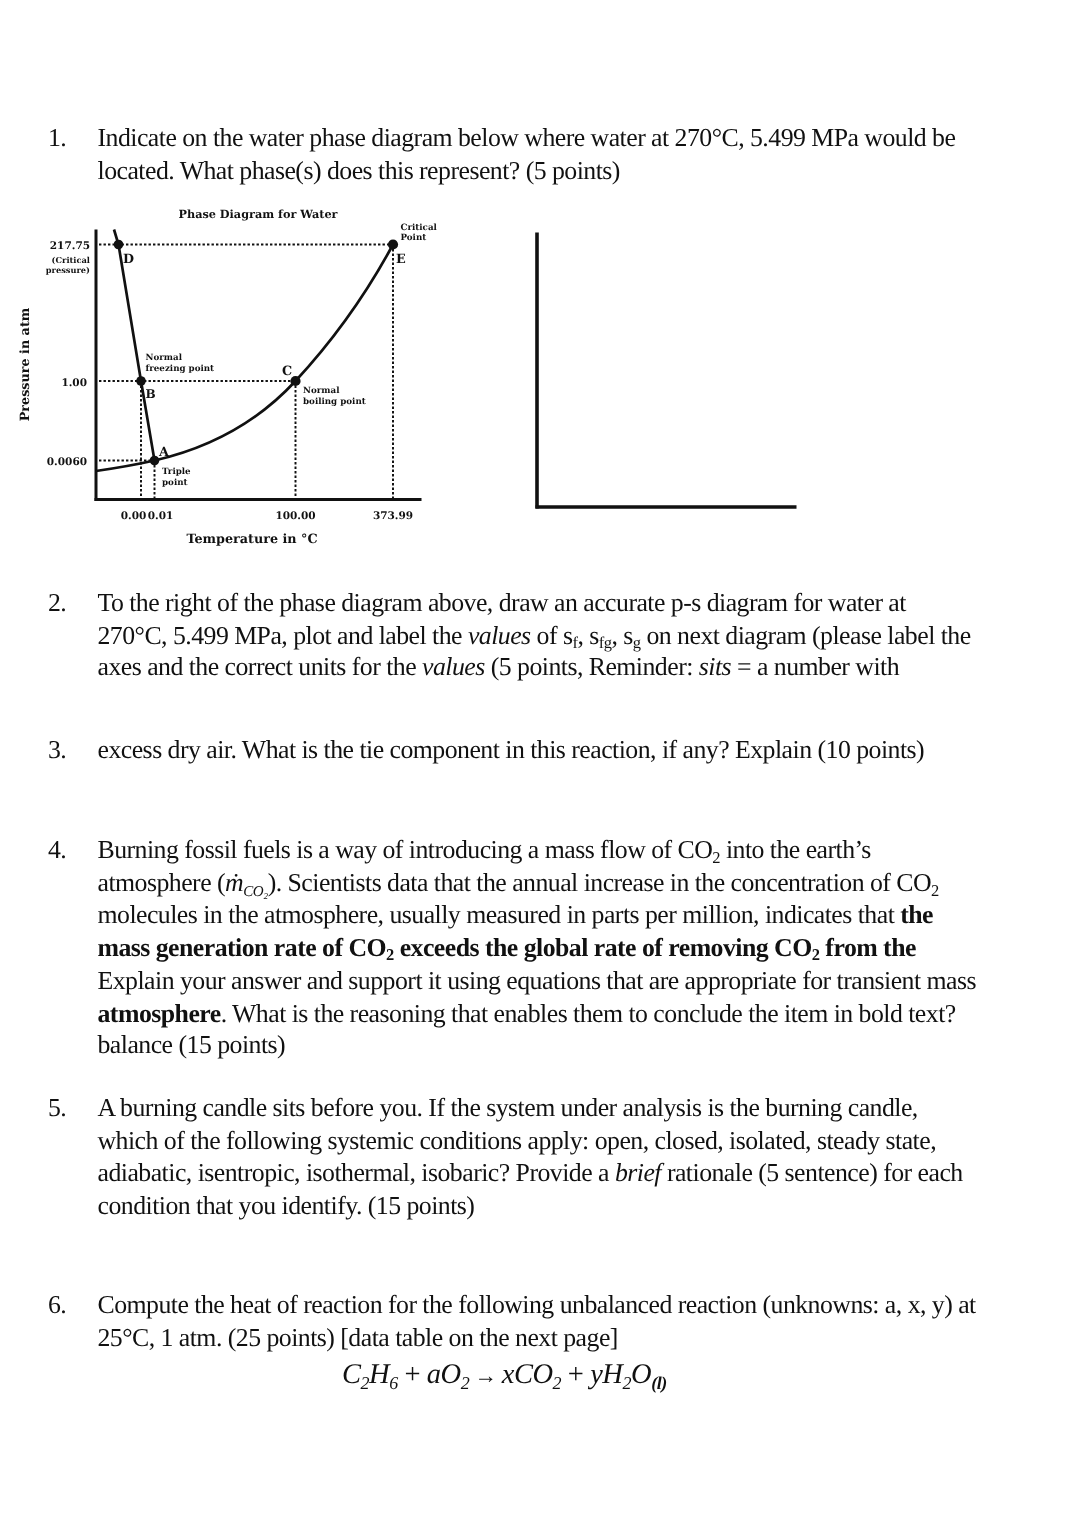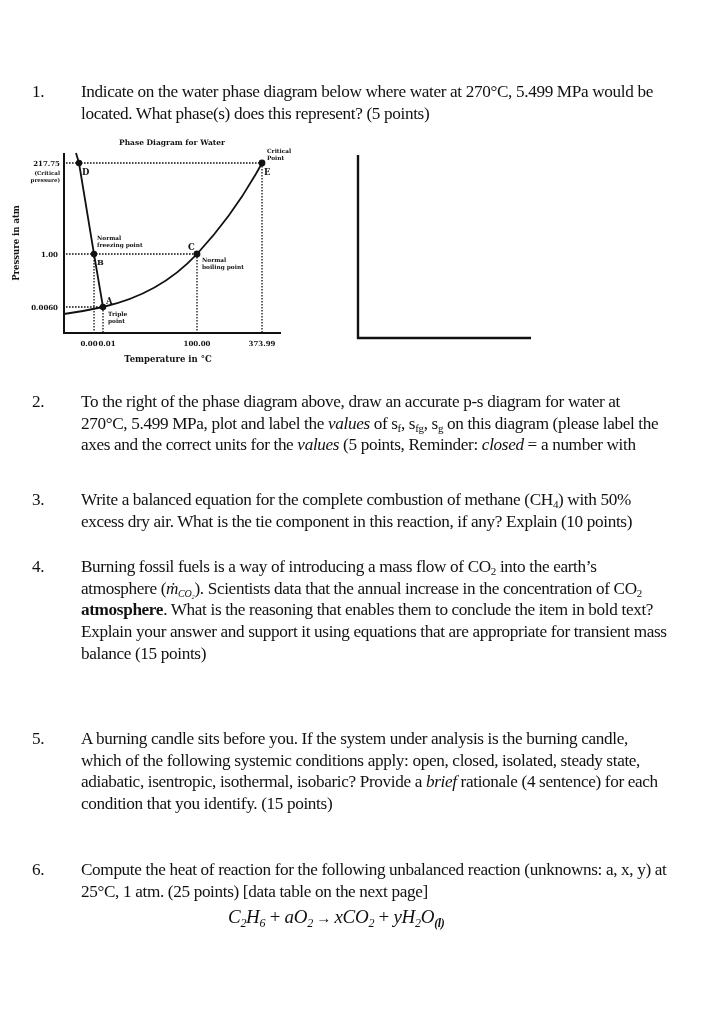--- a/index.html
+++ b/index.html
@@ -1,21 +1,21 @@
 <!DOCTYPE html>
 <html><head>
 <meta charset="utf-8">
 <style>
   html, body { margin: 0; padding: 0; background: #ffffff; }
   body { width: 726px; height: 1024px; position: relative; overflow: hidden;
          font-family: "Liberation Serif", serif; color: #111; }
   .q { position: absolute; left: 32px; width: 670px; font-size: 17.2px; line-height: 21.7px;
        letter-spacing: -0.35px; }
   .q .num { position: absolute; left: 0; top: 0; }
-  .q .body { margin-left: 49px; }
+  .q .body { margin-left: 33px; }
   .q b { font-weight: bold; }
   .q i { font-style: italic; }
   sub { font-size: 11px; vertical-align: -3px; line-height: 0; }
   .svgfull { position: absolute; left: 0; top: 0; }
   .eq { position: absolute; left: 228px; top: 906px; font-family: Liberation Serif, serif;
         font-style: italic; font-size: 19px; letter-spacing: -0.3px; }
   .eq .sub { font-size: 12px; vertical-align: -4px; font-style: italic; }
   .lbl { font-family: "DejaVu Serif", serif; font-weight: bold; fill: #111; }
 </style>
 </head>
@@ -88,50 +88,51 @@
   <g>
     <line x1="358" y1="155" x2="358" y2="339" stroke="#111" stroke-width="2.4"></line>
     <line x1="357" y1="338" x2="531" y2="338" stroke="#111" stroke-width="2.4"></line>
   </g>
 </svg>
 
 <div class="q" style="top:391px;">
   <span class="num">2.</span>
   <div class="body">
     <div>To the right of the phase diagram above, draw an accurate p-s diagram for water at</div>
-    <div><span>270°C, 5.499 MPa, plot and label the </span><i>values</i><span> of s</span><sub>f</sub><span>, s</span><sub>fg</sub><span>, s</span><sub>g</sub><span> on this diagram (please label the</span></div>
-    <div><span>axes and the correct units for the </span><i>values</i><span> (5 points, Reminder: </span><i>closed</i><span> = a number with</span></div>
+    <div><span>270°C, 5.499 MPa, plot and label the </span><i>values</i><span> of s</span><sub>f</sub><span>, s</span><sub>fg</sub><span>, s</span><sub>g</sub><span> on next diagram (please label the</span></div>
+    <div><span>axes and the correct units for the </span><i>values</i><span> (5 points, Reminder: </span><i>sits</i><span> = a number with</span></div>
   </div>
 </div>
 
 <div class="q" style="top:489px;">
   <span class="num">3.</span>
   <div class="body">
-    <div><span>Write a balanced equation for the complete combustion of methane (CH</span><sub>4</sub><span>) with 50%</span></div>
     <div>excess dry air.  What is the tie component in this reaction, if any? Explain (10 points)</div>
   </div>
 </div>
 
 <div class="q" style="top:556px;">
   <span class="num">4.</span>
   <div class="body">
     <div><span>Burning fossil fuels is a way of introducing a mass flow of CO</span><sub>2</sub><span> into the earth’s</span></div>
     <div><span>atmosphere (</span><i>ṁ</i><sub style="font-style:italic;font-size:10px;">CO₂</sub><span>). Scientists data that the annual increase in the concentration of CO</span><sub>2</sub></div>
+    <div><span>molecules in the atmosphere, usually measured in parts per million, indicates that </span><b>the</b></div>
+    <div><b><span>mass generation rate of CO</span><sub>2</sub><span> exceeds the global rate of removing CO</span><sub>2</sub><span> from the</span></b></div>
+    <div>Explain your answer and support it using equations that are appropriate for transient mass</div>
     <div><b>atmosphere</b><span>. What is the reasoning that enables them to conclude the item in bold text?</span></div>
-    <div>Explain your answer and support it using equations that are appropriate for transient mass</div>
     <div>balance (15 points)</div>
   </div>
 </div>
 
 <div class="q" style="top:728px;">
   <span class="num">5.</span>
   <div class="body">
     <div>A burning candle sits before you. If the system under analysis is the burning candle,</div>
     <div>which of the following systemic conditions apply: open, closed, isolated, steady state,</div>
-    <div><span>adiabatic, isentropic, isothermal, isobaric?  Provide a </span><i>brief</i><span> rationale (4 sentence) for each</span></div>
+    <div><span>adiabatic, isentropic, isothermal, isobaric?  Provide a </span><i>brief</i><span> rationale (5 sentence) for each</span></div>
     <div>condition that you identify. (15 points)</div>
   </div>
 </div>
 
 <div class="q" style="top:859px;">
   <span class="num">6.</span>
   <div class="body">
     <div>Compute the heat of reaction for the following unbalanced reaction (unknowns: a, x, y) at</div>
     <div>25°C, 1 atm. (25 points)  [data table on the next page]</div>
   </div>

